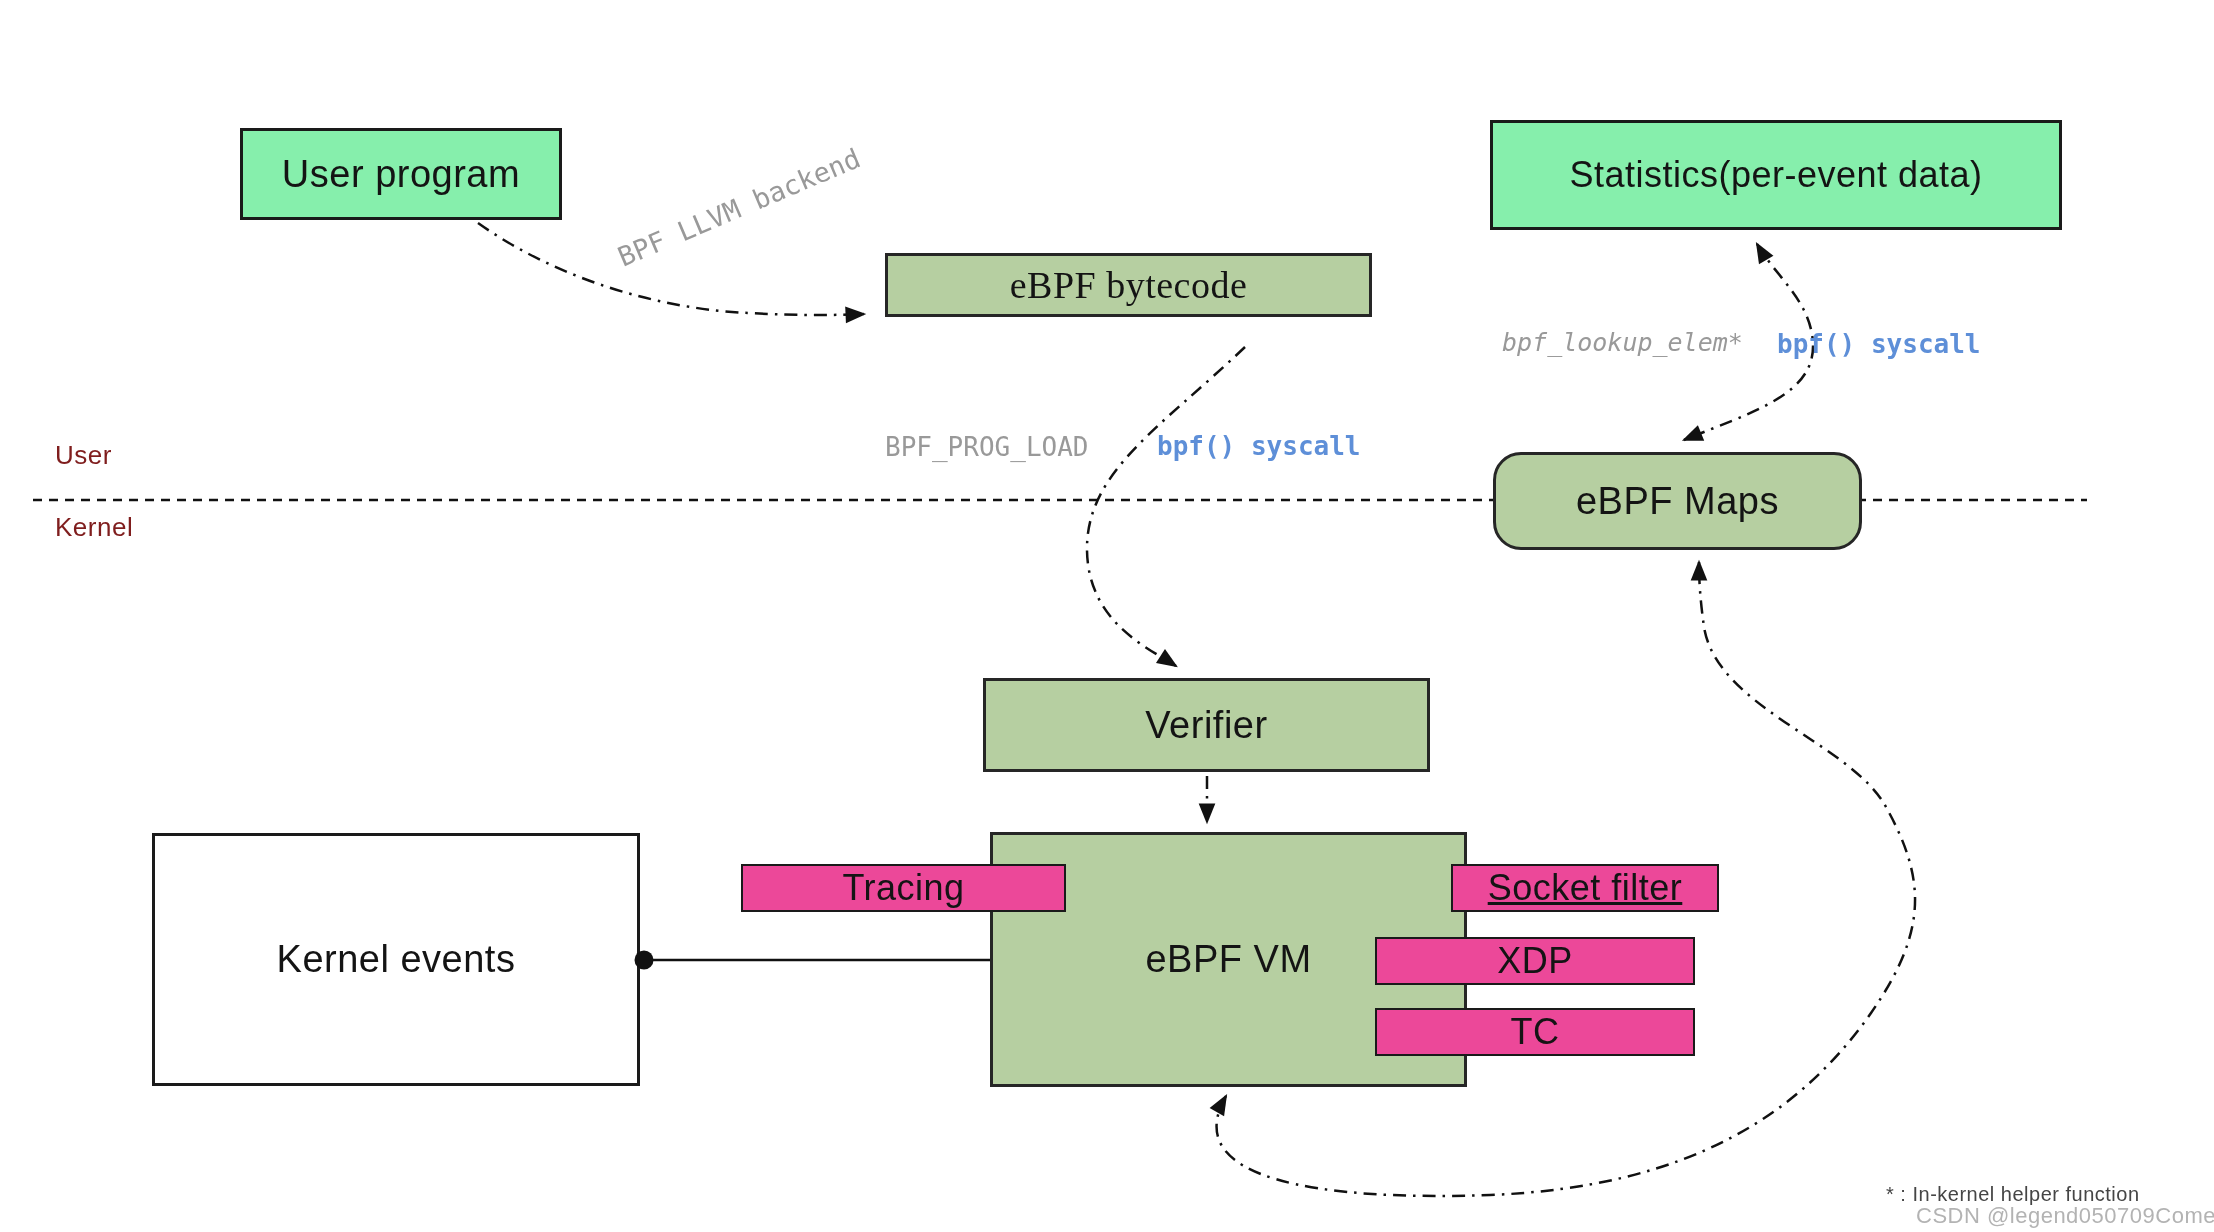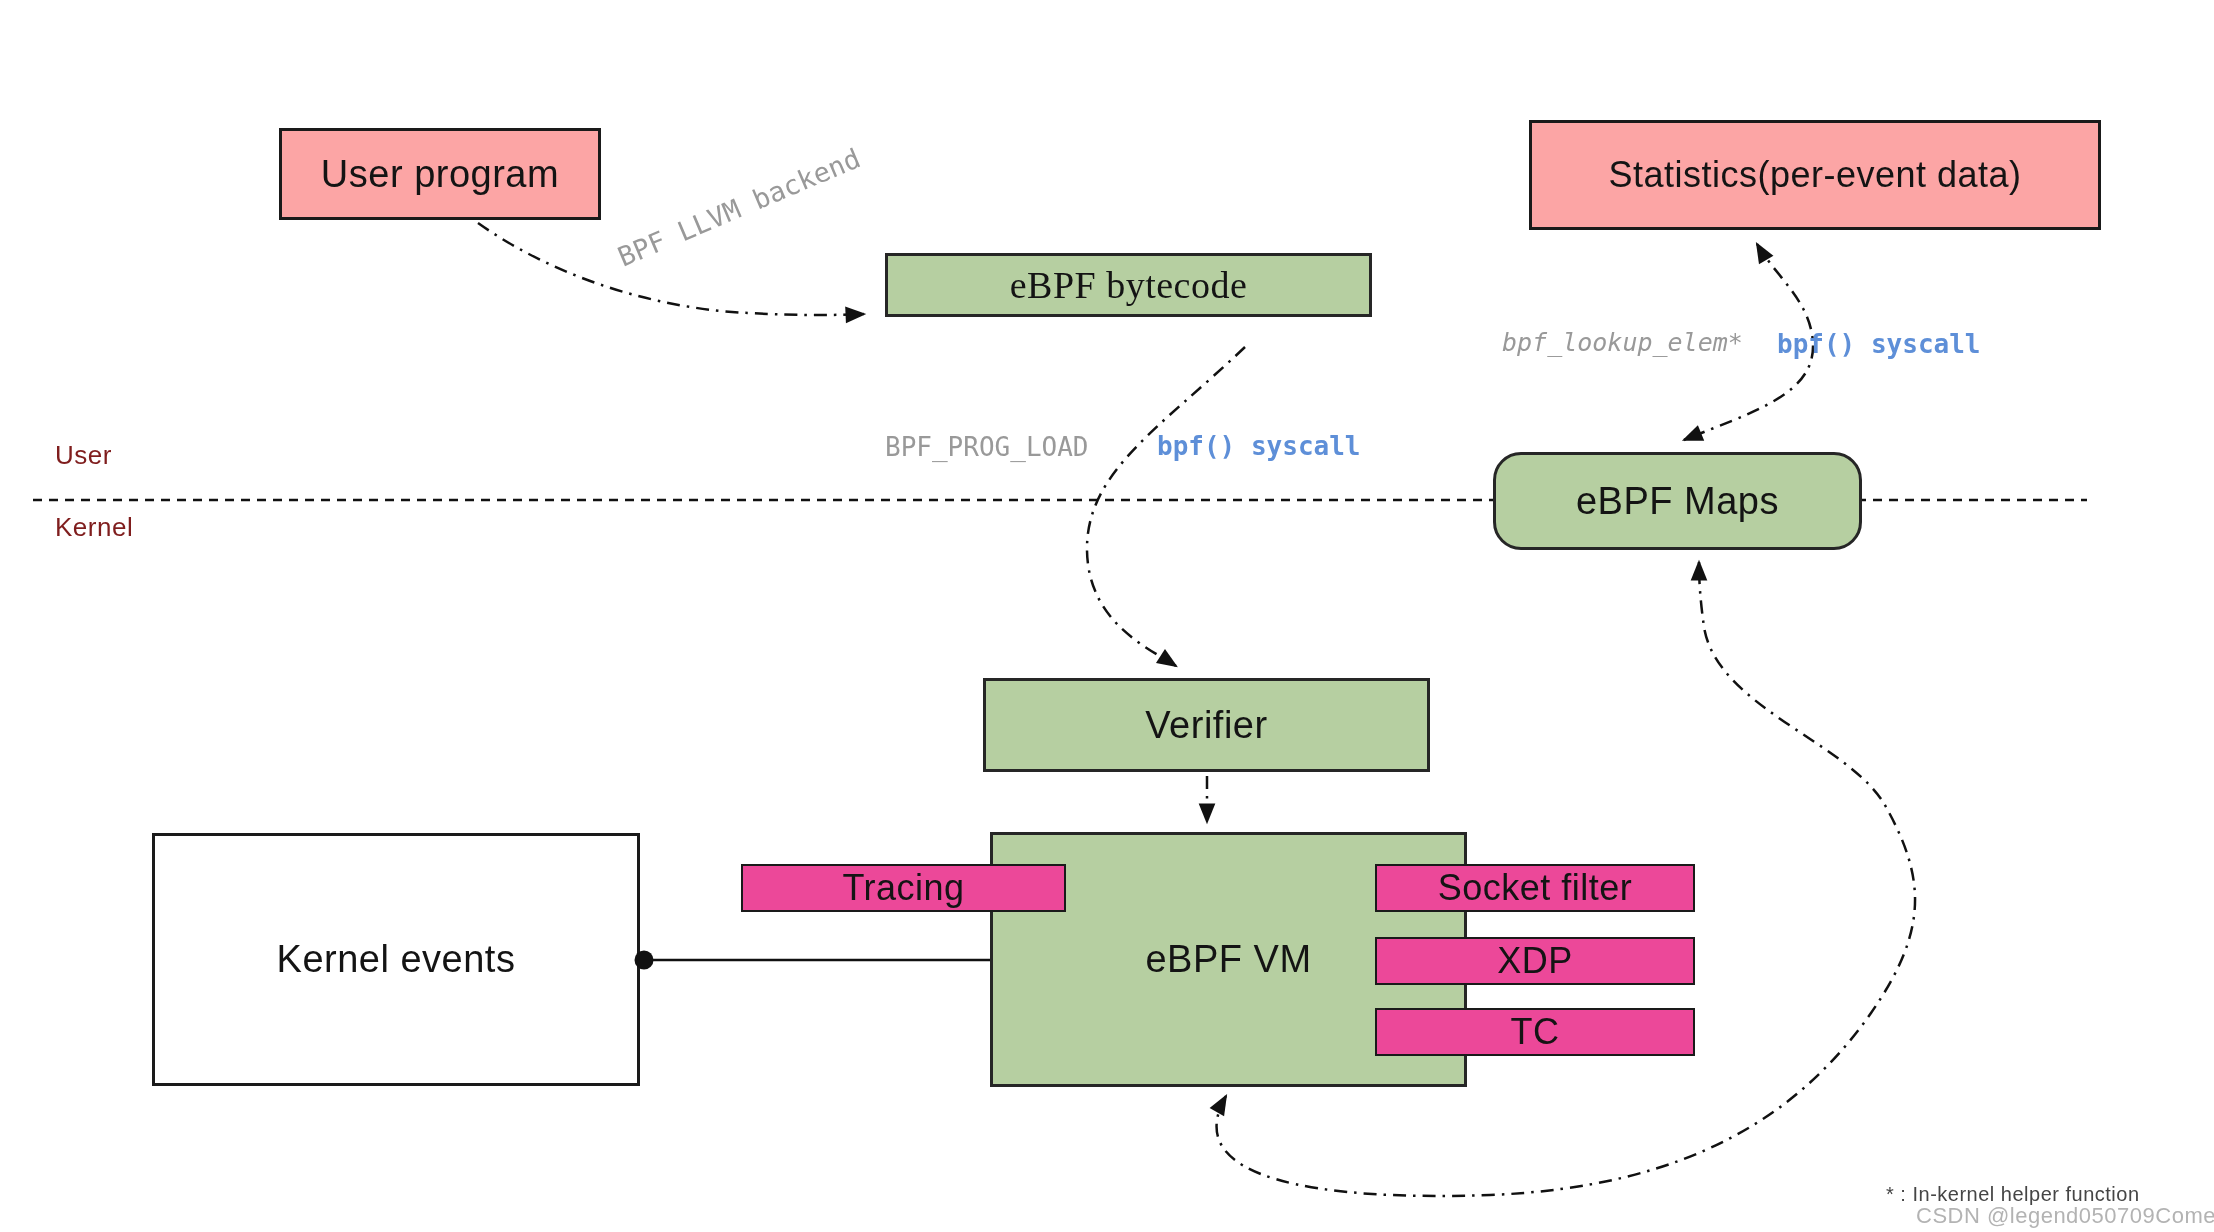--- a/index.html
+++ b/index.html
@@ -32,21 +32,21 @@
     display: flex;
     align-items: center;
     justify-content: center;
     border: 3px solid #1a1a1a;
     font-size: 38px;
     color: #141414;
     letter-spacing: 0.5px;
     white-space: nowrap;
     z-index: 1;
   }
-  .box.yellow { background: #fca5a5; margin-left: 39px; }
+  .box.yellow { background: #86efac; }
   .box.green  { background: #b6cfa1; border-color: #262626; }
   .box.white  { background: #ffffff; }
   .box.gray   {
     background: #ec4899;
     border-width: 2.5px;
     font-size: 36px;
     z-index: 2;
   }
 
   .ann {
@@ -118,21 +118,21 @@
   </div>
 
   <div class="box white" style="left:152px; top:833px; width:488px; height:253px;">
     <span>Kernel events</span>
   </div>
 
   <div class="box gray" style="left:741px; top:864px; width:325px; height:48px;">
     <span>Tracing</span>
   </div>
 
-  <div class="box gray" style="left:1375px; top:864px; width:320px; height:48px;">
+  <div class="box gray" style="left:1451px; top:864px; width:268px; height:48px;text-decoration:underline;">
     <span>Socket filter</span>
   </div>
 
   <div class="box gray" style="left:1375px; top:937px; width:320px; height:48px;">
     <span>XDP</span>
   </div>
 
   <div class="box gray" style="left:1375px; top:1008px; width:320px; height:48px;">
     <span>TC</span>
   </div>

